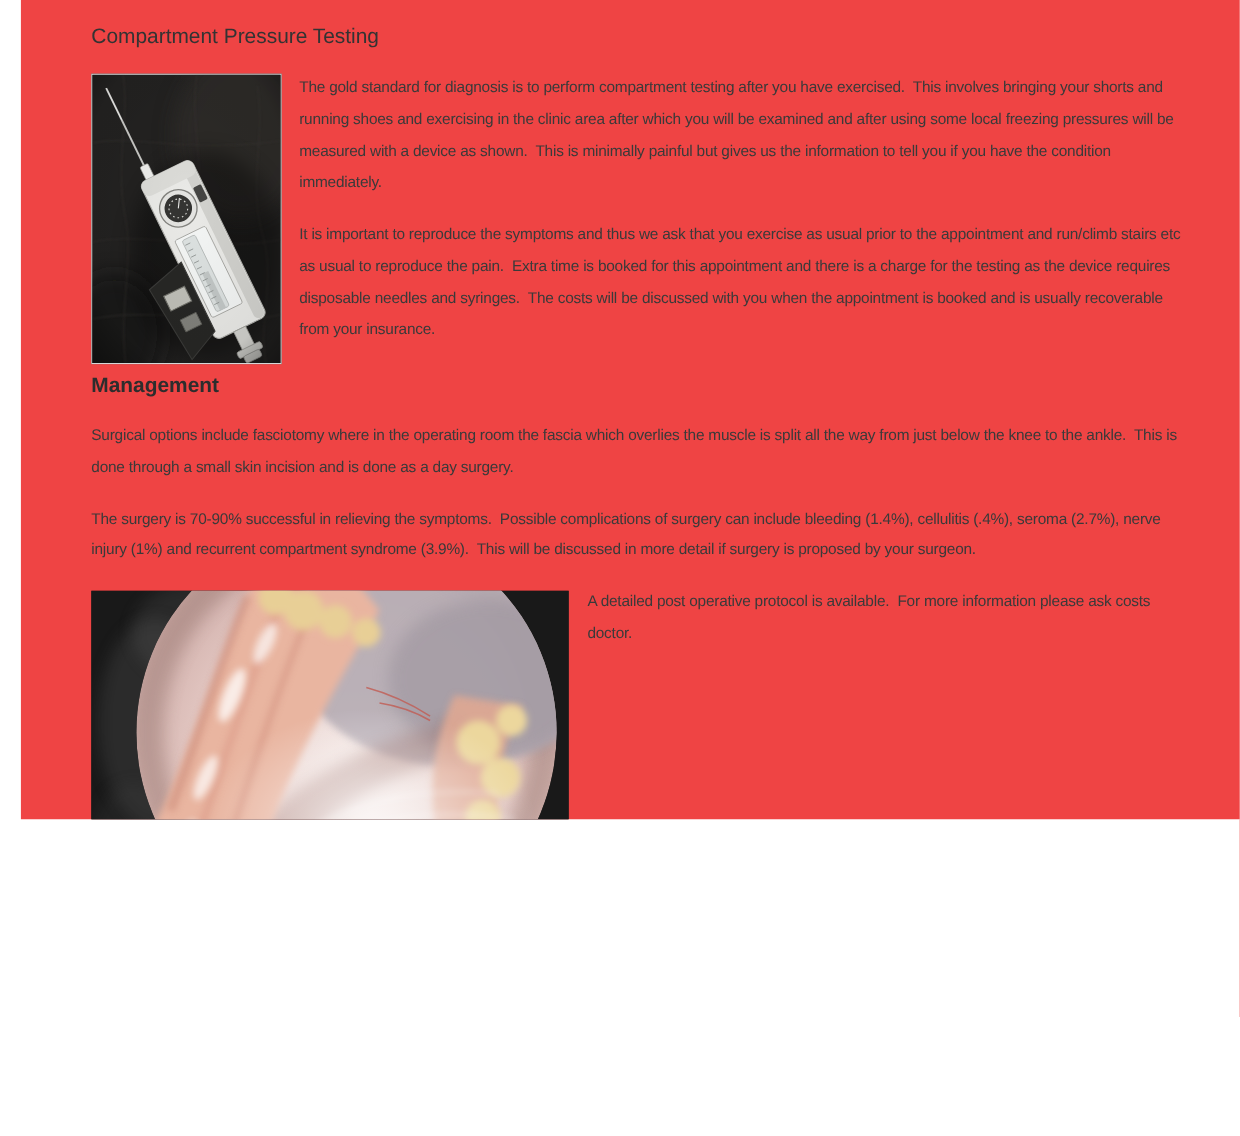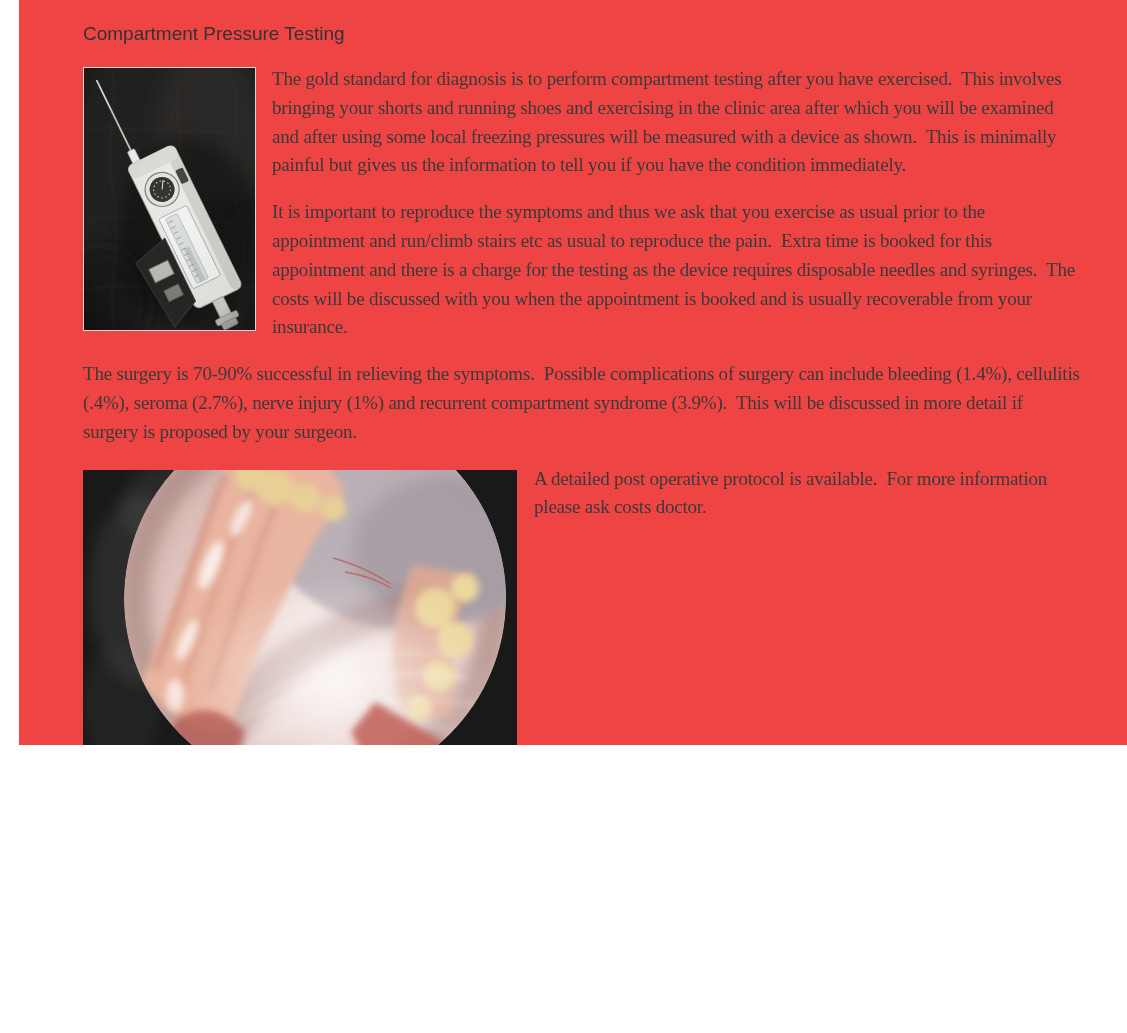--- a/index.html
+++ b/index.html
@@ -13,25 +13,24 @@
     font-family:"Liberation Sans","DejaVu Sans",sans-serif;
     margin-left:19px;
   }
   .doc-title {
     margin:0 0 19px 0;
     font-size:19px; font-weight:400; line-height:24px;
     color:#333333;
   }
   .para {
     margin:0 0 18px 0;
-    font-size:19px; line-height:28.8px;
+    font-size:14px; line-height:28.8px;
     letter-spacing:-0.2px;
     color:#3a3a3a;
     white-space:pre-wrap;
-    font-family:Liberation Serif, serif;
   }
   .para.last { margin-bottom:0; }
   .subheading {
     margin:0 0 18px 0;
     font-size:19px; font-weight:700; line-height:24px;
     color:#2d2d2d;
     clear:left;
   }
   figure { margin:0; padding:0; }
   .device-figure {
@@ -123,22 +122,24 @@
           <rect x="5" y="184" width="16" height="7" rx="2" fill="#bfbfbb" stroke="#93938f" stroke-width="0.7"></rect>
         </g>
         <rect width="171" height="262" fill="url(#vig)"></rect>
       </svg>
     </figure>
 
     <p class="para">The gold standard for diagnosis is to perform compartment testing after you have exercised.  This involves bringing your shorts and running shoes and exercising in the clinic area after which you will be examined and after using some local freezing pressures will be measured with a device as shown.  This is minimally painful but gives us the information to tell you if you have the condition immediately.</p>
     <p class="para">It is important to reproduce the symptoms and thus we ask that you exercise as usual prior to the appointment and run/climb stairs etc as usual to reproduce the pain.  Extra time is booked for this appointment and there is a charge for the testing as the device requires disposable needles and syringes.  The costs will be discussed with you when the appointment is booked and is usually recoverable from your insurance.</p>
   </div>
 
-
-
+  <h2 class="subheading">Management</h2>
+
+
+  <p class="para">Surgical options include fasciotomy where in the operating room the fascia which overlies the muscle is split all the way from just below the knee to the ankle.  This is done through a small skin incision and is done as a day surgery.</p>
 
   <p class="para">The surgery is 70-90% successful in relieving the symptoms.  Possible complications of surgery can include bleeding (1.4%), cellulitis (.4%), seroma (2.7%), nerve injury (1%) and recurrent compartment syndrome (3.9%).  This will be discussed in more detail if surgery is proposed by your surgeon.</p>
 
   <div class="section">
     <figure class="endo-figure">
 
       <svg width="434" height="325" viewBox="0 0 434 325" preserveAspectRatio="none">
         <defs>
           <radialGradient id="fascia" cx="52%" cy="58%" r="70%">
             <stop offset="0%" stop-color="#f4e8e5"></stop>

